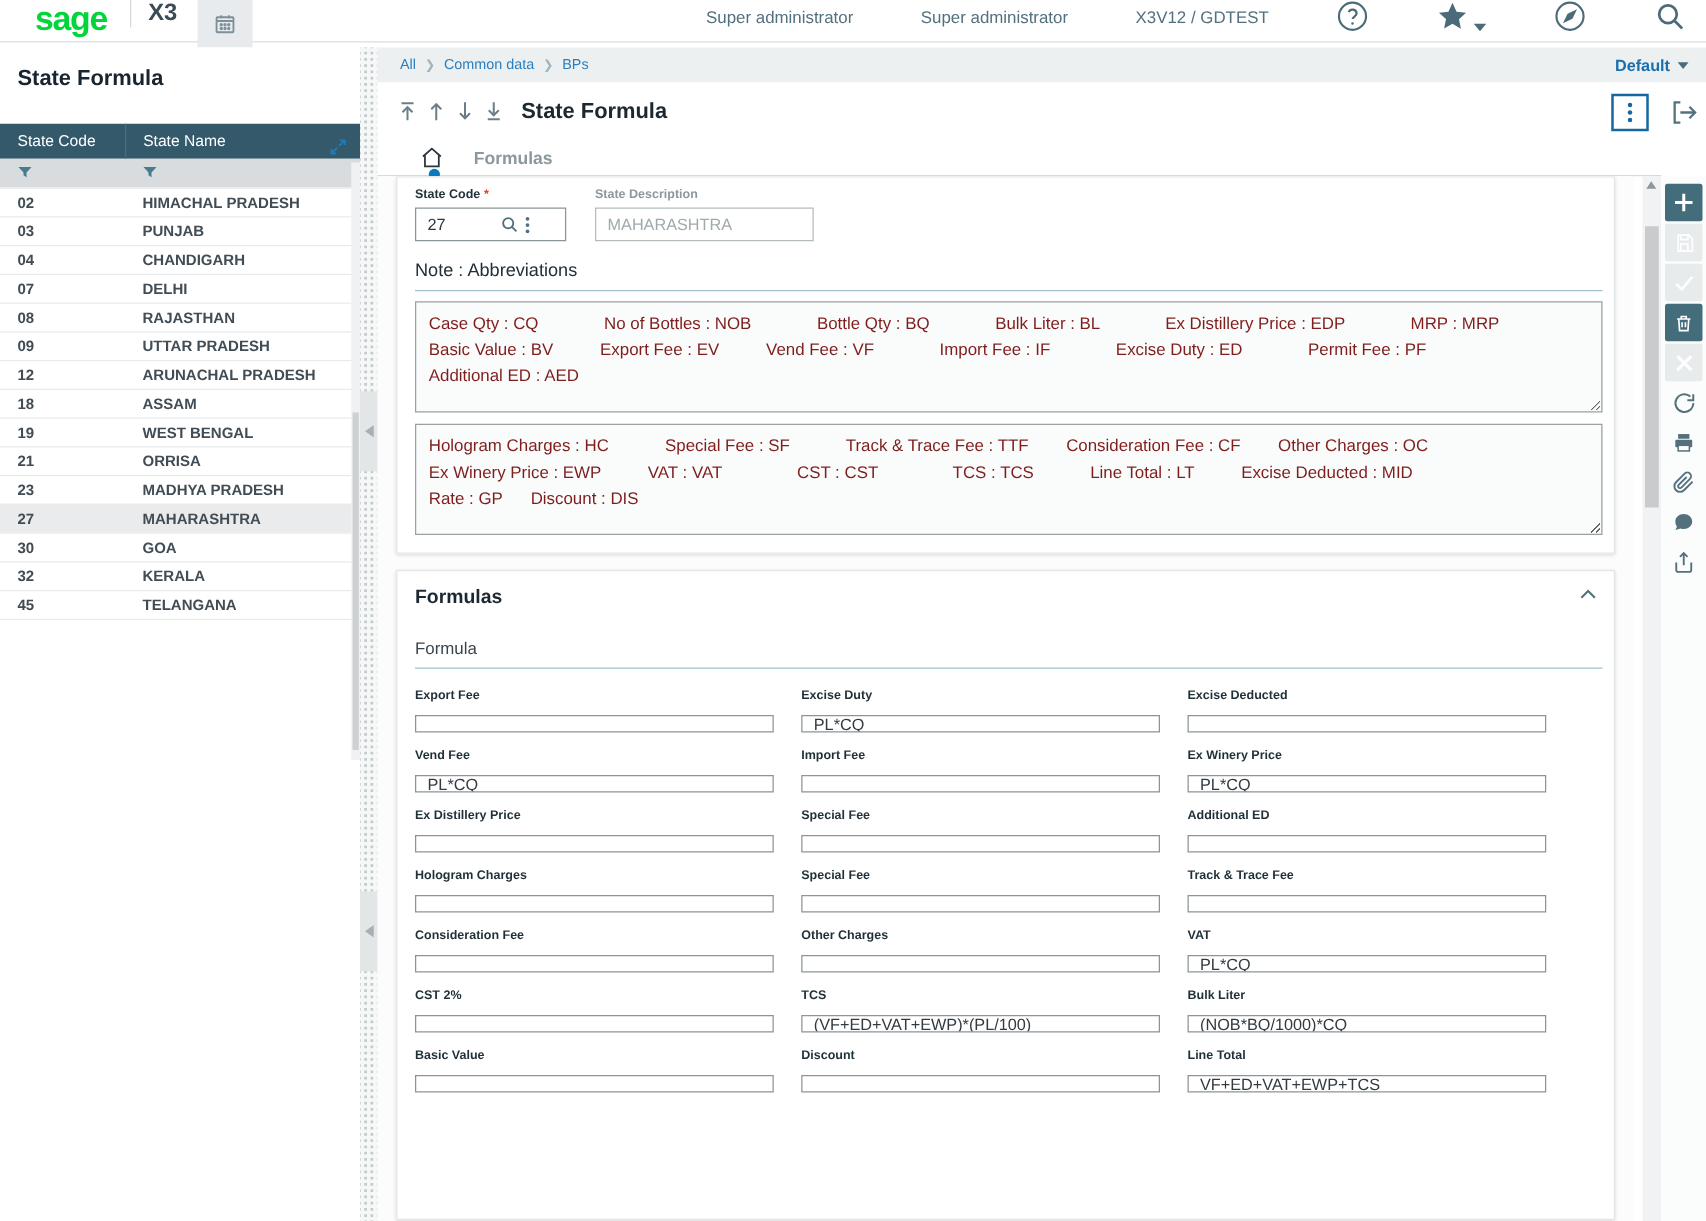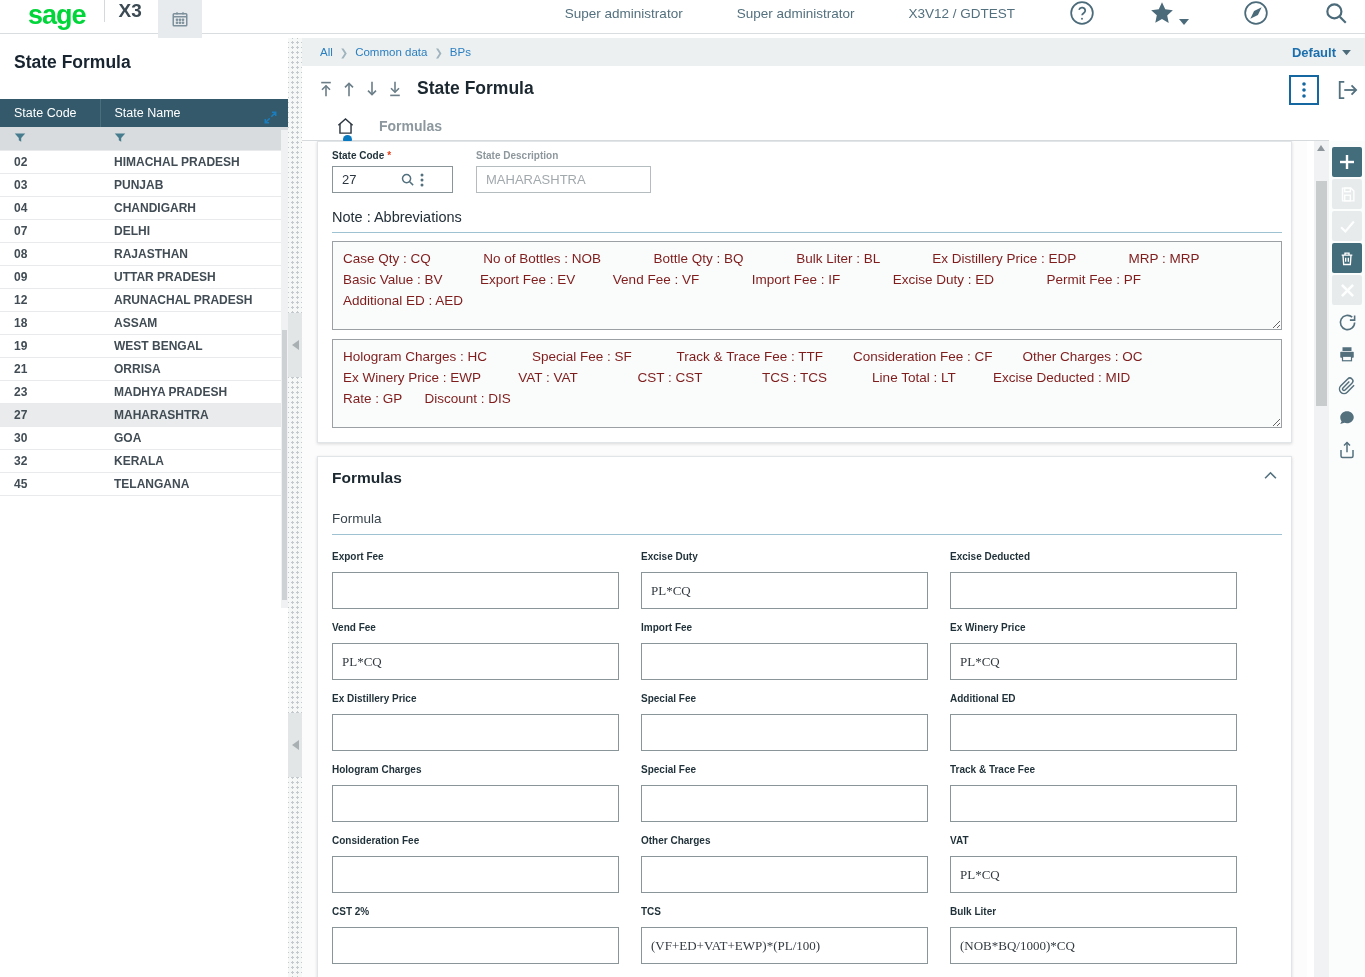--- a/index.html
+++ b/index.html
@@ -79,21 +79,21 @@
   .note-title { font-size:14.5px; color:#232f38; margin-top:16px; padding-bottom:7px; border-bottom:1px solid #9fc2d3; width:950px; }
   .abbrev-box { display:block; width:950px; height:89px; margin-top:8px; border:1px solid #9aa0a3; background:#fafbfb; color:#7f1d1d; font-size:13.5px; line-height:21px; padding:6px 10px; font-family:"Liberation Sans",sans-serif; resize:both; overflow:auto; }
   .abbrev-box + .abbrev-box { margin-top:9px; }
 
   .card-formulas { margin-top:13px; padding:12px 14px 16px 14px; position:relative; min-height:520px; }
   .section-title { font-size:15.5px; font-weight:bold; color:#1c2830; }
   .collapse-btn { position:absolute; right:14px; top:14px; color:#53707e; cursor:pointer; }
   .group-label { font-size:13.5px; color:#39454d; margin-top:24px; padding-bottom:8px; border-bottom:1px solid #9fc2d3; width:950px; }
   .formula-grid { margin-top:16px; display:grid; grid-template-columns:287px 287px 287px; column-gap:22px; row-gap:13px; }
   .formula-grid .cell { display:flex; flex-direction:column; }
-  .formula-grid input { height:37px; border:1px solid #8a9599; font-size:13px; color:#333b41; padding:0 9px; margin-top:5px; font-family:Liberation Serif, serif; background:#fff; }
+  .formula-grid input { height:14px; border:1px solid #8a9599; font-size:13px; color:#333b41; padding:0 9px; margin-top:5px; font-family:Liberation Sans, sans-serif; background:#fff; }
 
   
   .main-scroll { position:absolute; right:36px; top:103px; width:15px; bottom:0; background:#f1f2f3; }
   .main-scroll .up { position:absolute; top:4px; left:3px; width:0; height:0; border-left:4px solid transparent; border-right:4px solid transparent; border-bottom:6px solid #8d979c; }
   .main-scroll .thumb { position:absolute; top:40px; left:2px; width:11px; height:225px; background:#c9cccd; }
 
   
   .right-toolbar { position:absolute; right:0; top:103px; width:36px; bottom:0; background:#fbfcfc; display:flex; flex-direction:column; align-items:center; padding-top:6px; gap:2px; }
   .tool-btn { width:30px; height:30px; border:none; border-radius:2px; display:flex; align-items:center; justify-content:center; cursor:pointer; background:transparent; color:#54707d; }
   .tool-btn.solid { background:#446d7c; color:#fff; }

